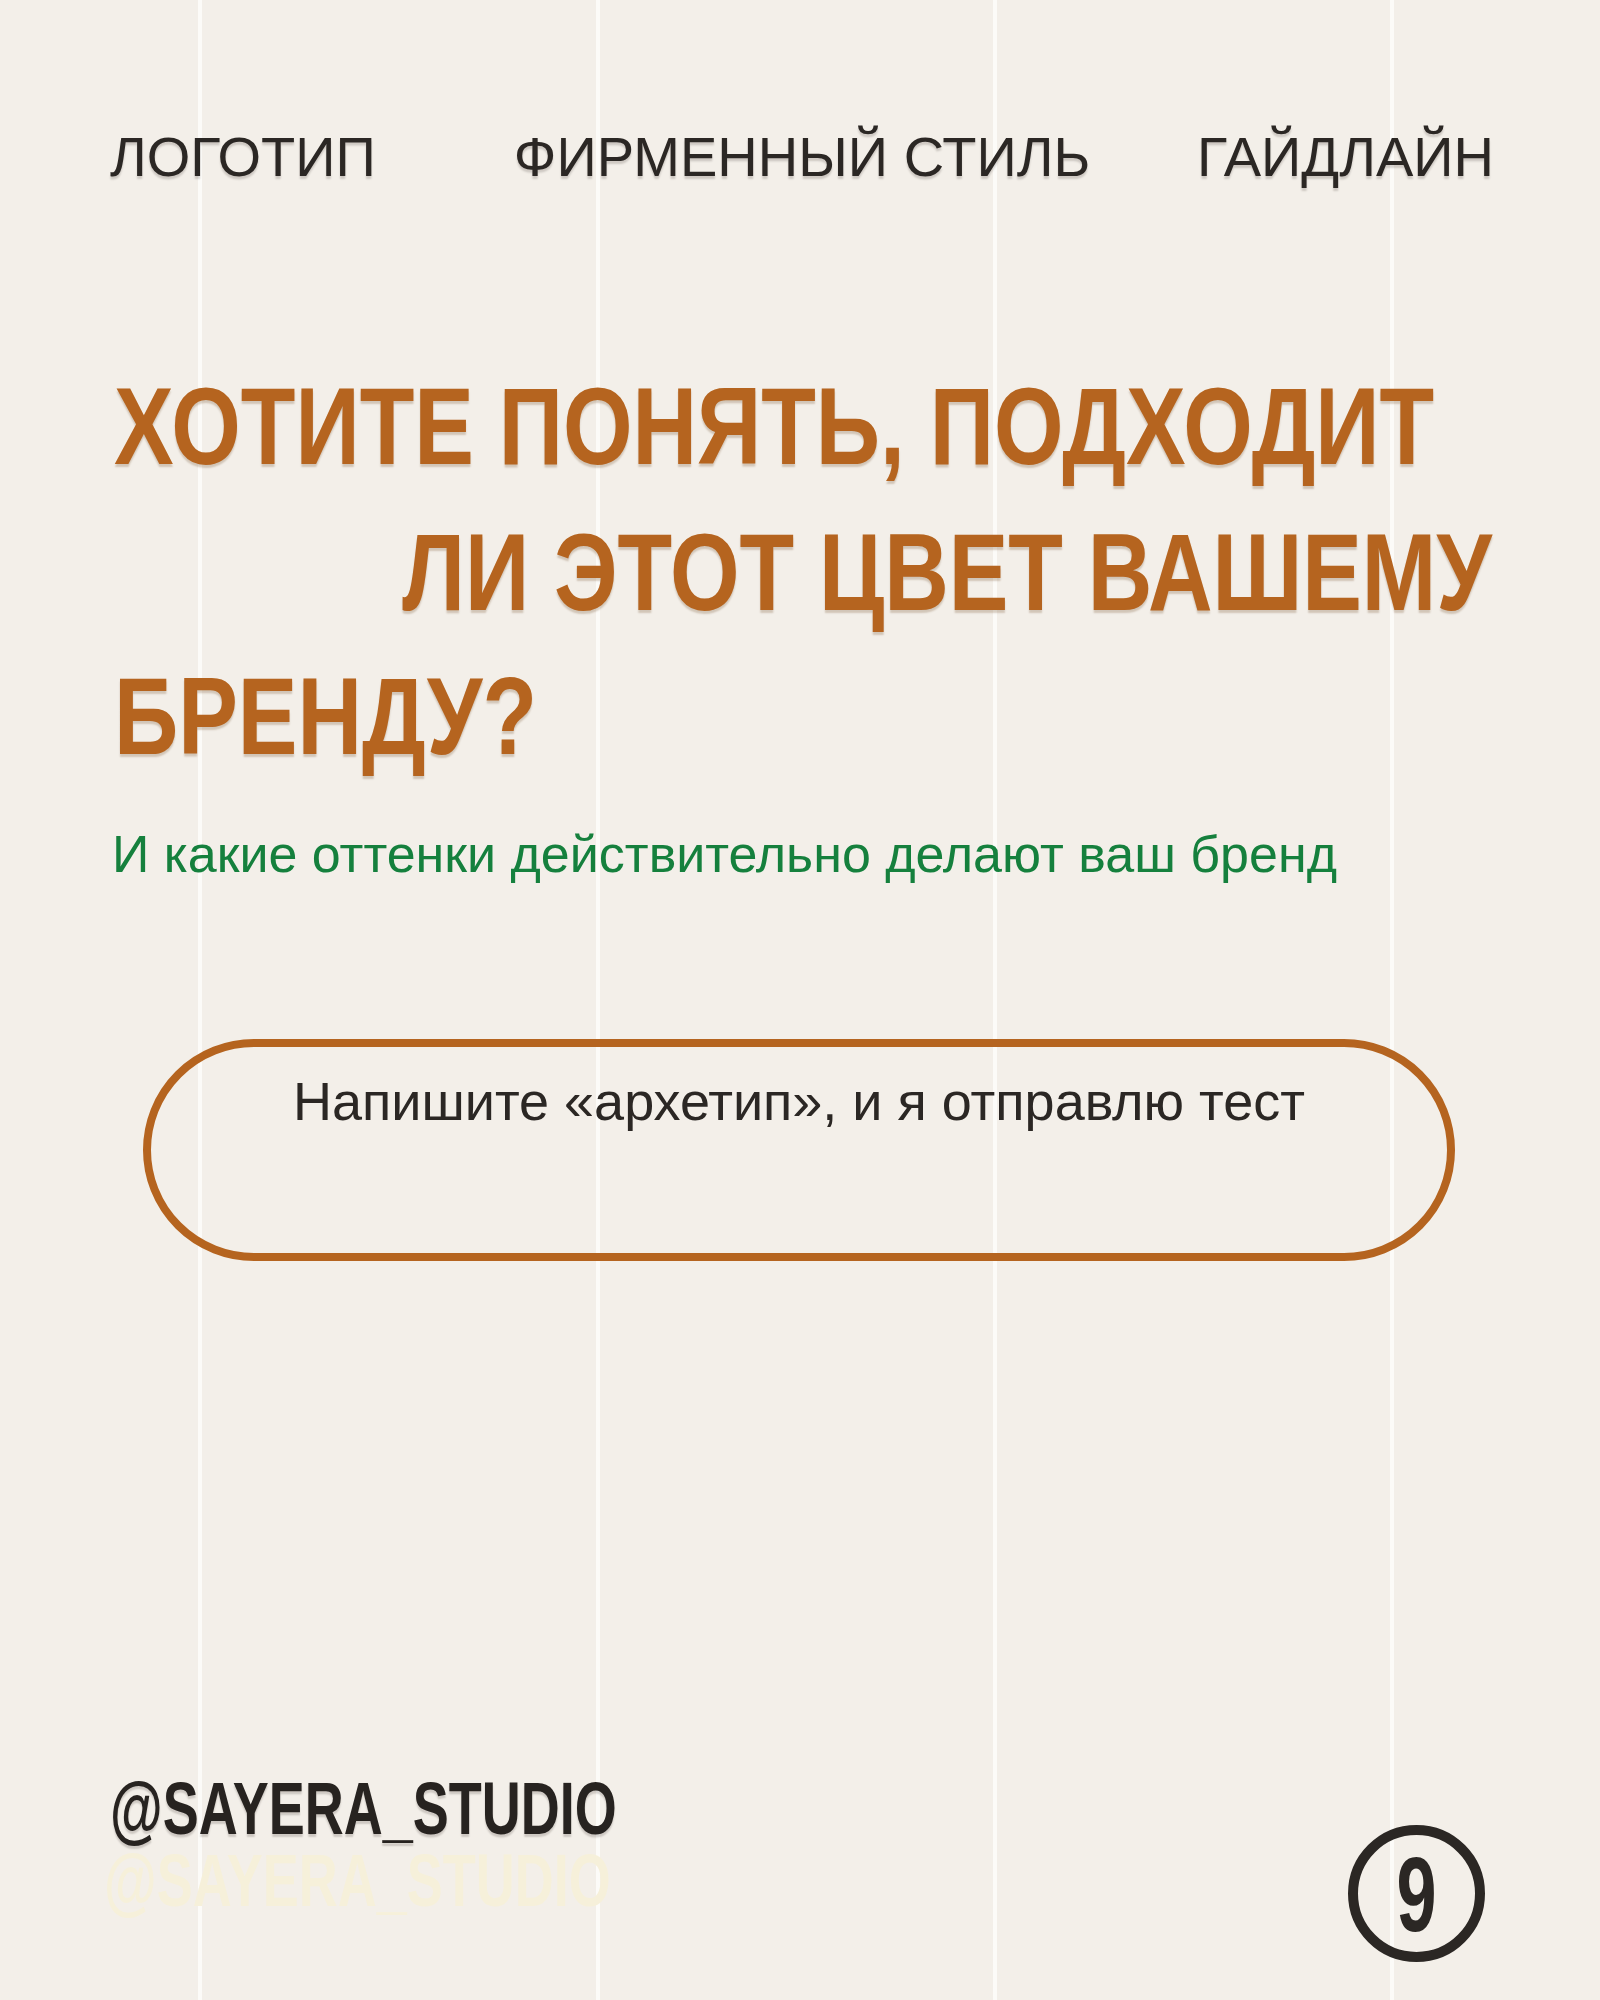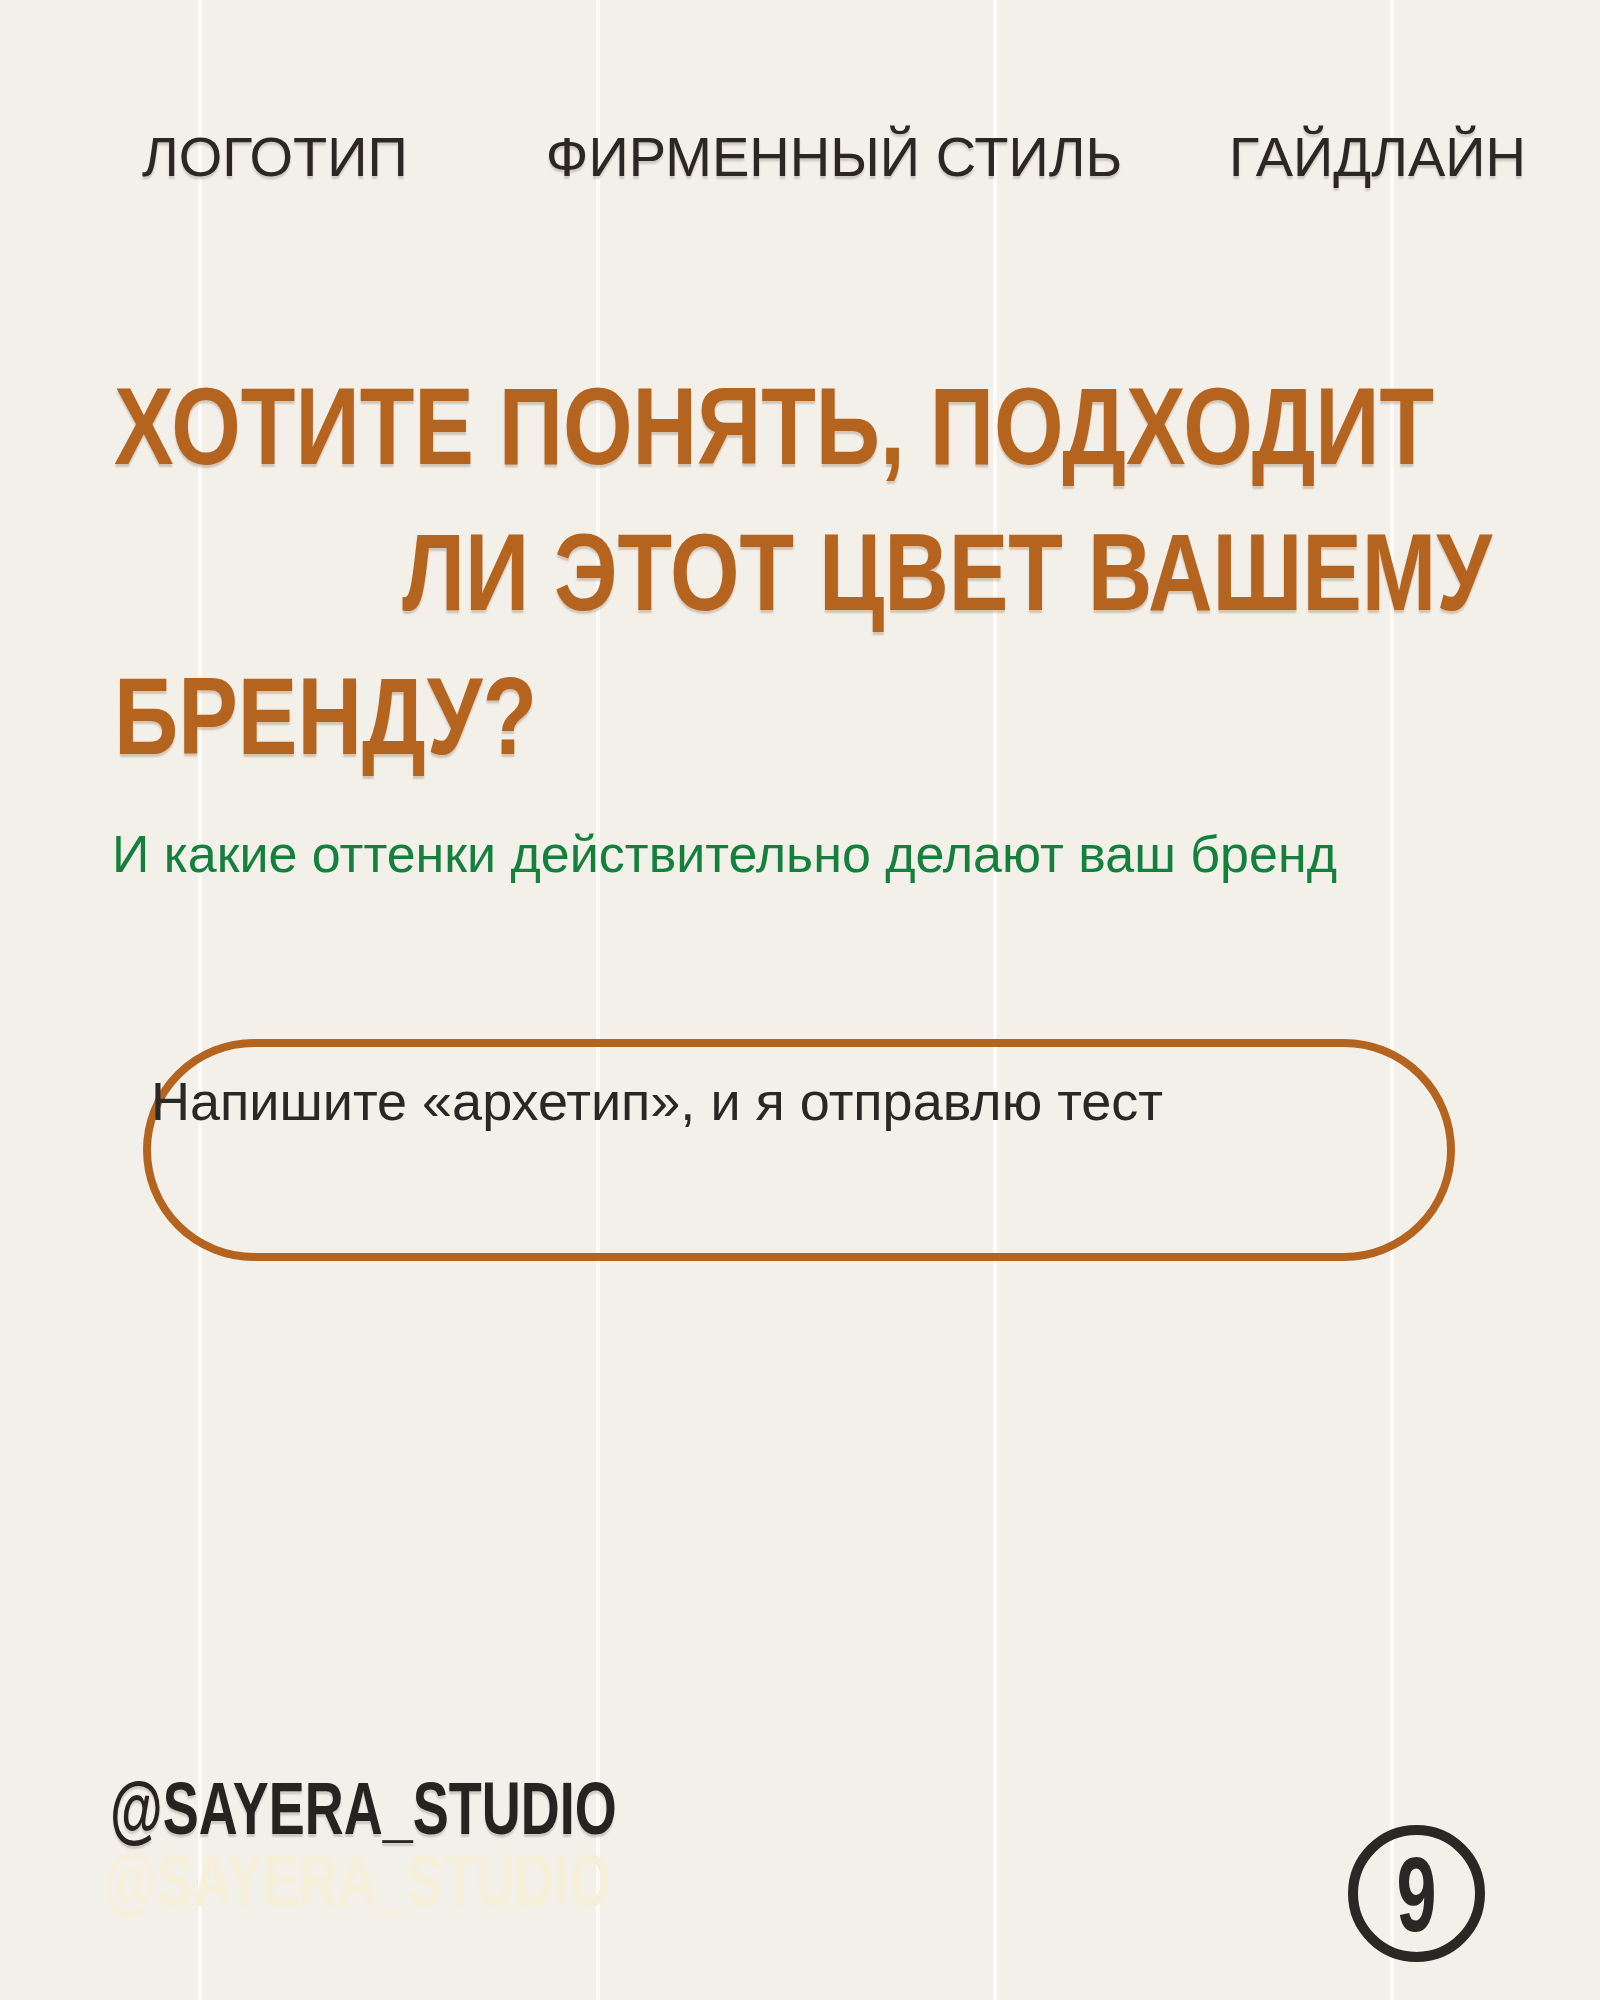--- a/index.html
+++ b/index.html
@@ -10,21 +10,21 @@
     overflow:hidden;
     font-family:"Liberation Sans", sans-serif;
     color:#2b2724;
   }
   .guide{
     position:absolute;top:0;bottom:0;width:4px;
     background:#fcfbf8;
   }
   
   .topnav{
-    position:absolute;left:110px;top:129px;width:1384px;height:62px;margin-left:32px;
+    position:absolute;left:110px;top:129px;width:1384px;height:62px;
   }
   .topnav .nav-item{
     position:absolute;top:0;
     font-size:56px;line-height:1;font-weight:400;
     letter-spacing:0px;white-space:nowrap;color:#2b2724;
     text-shadow:0 3px 2px rgba(40,30,20,0.18);
   }
   .nav-left{left:0;}
   .nav-center{left:50%;transform:translateX(-50%);}
   .nav-right{right:0;}
@@ -50,21 +50,21 @@
   }
   
   .capsule{
     position:absolute;left:143px;top:1039px;width:1312px;height:222px;
     box-sizing:border-box;
     border:8px solid #b5641f;border-radius:120px;
     background:transparent;
   }
   .capsule .cta-text{
     position:absolute;left:0;right:0;top:16px;
-    font-size:54px;line-height:76px;font-weight:400;
+    text-align:center;font-size:54px;line-height:76px;font-weight:400;
     color:#2b2724;white-space:nowrap;
   }
   
   .handle{
     position:absolute;left:110px;top:1771px;
     font-size:75px;line-height:1;font-weight:700;white-space:nowrap;
     color:#272320;
     transform:scaleX(0.72);transform-origin:0 0;
     text-shadow:0 3px 2px rgba(40,30,20,0.18);
   }

